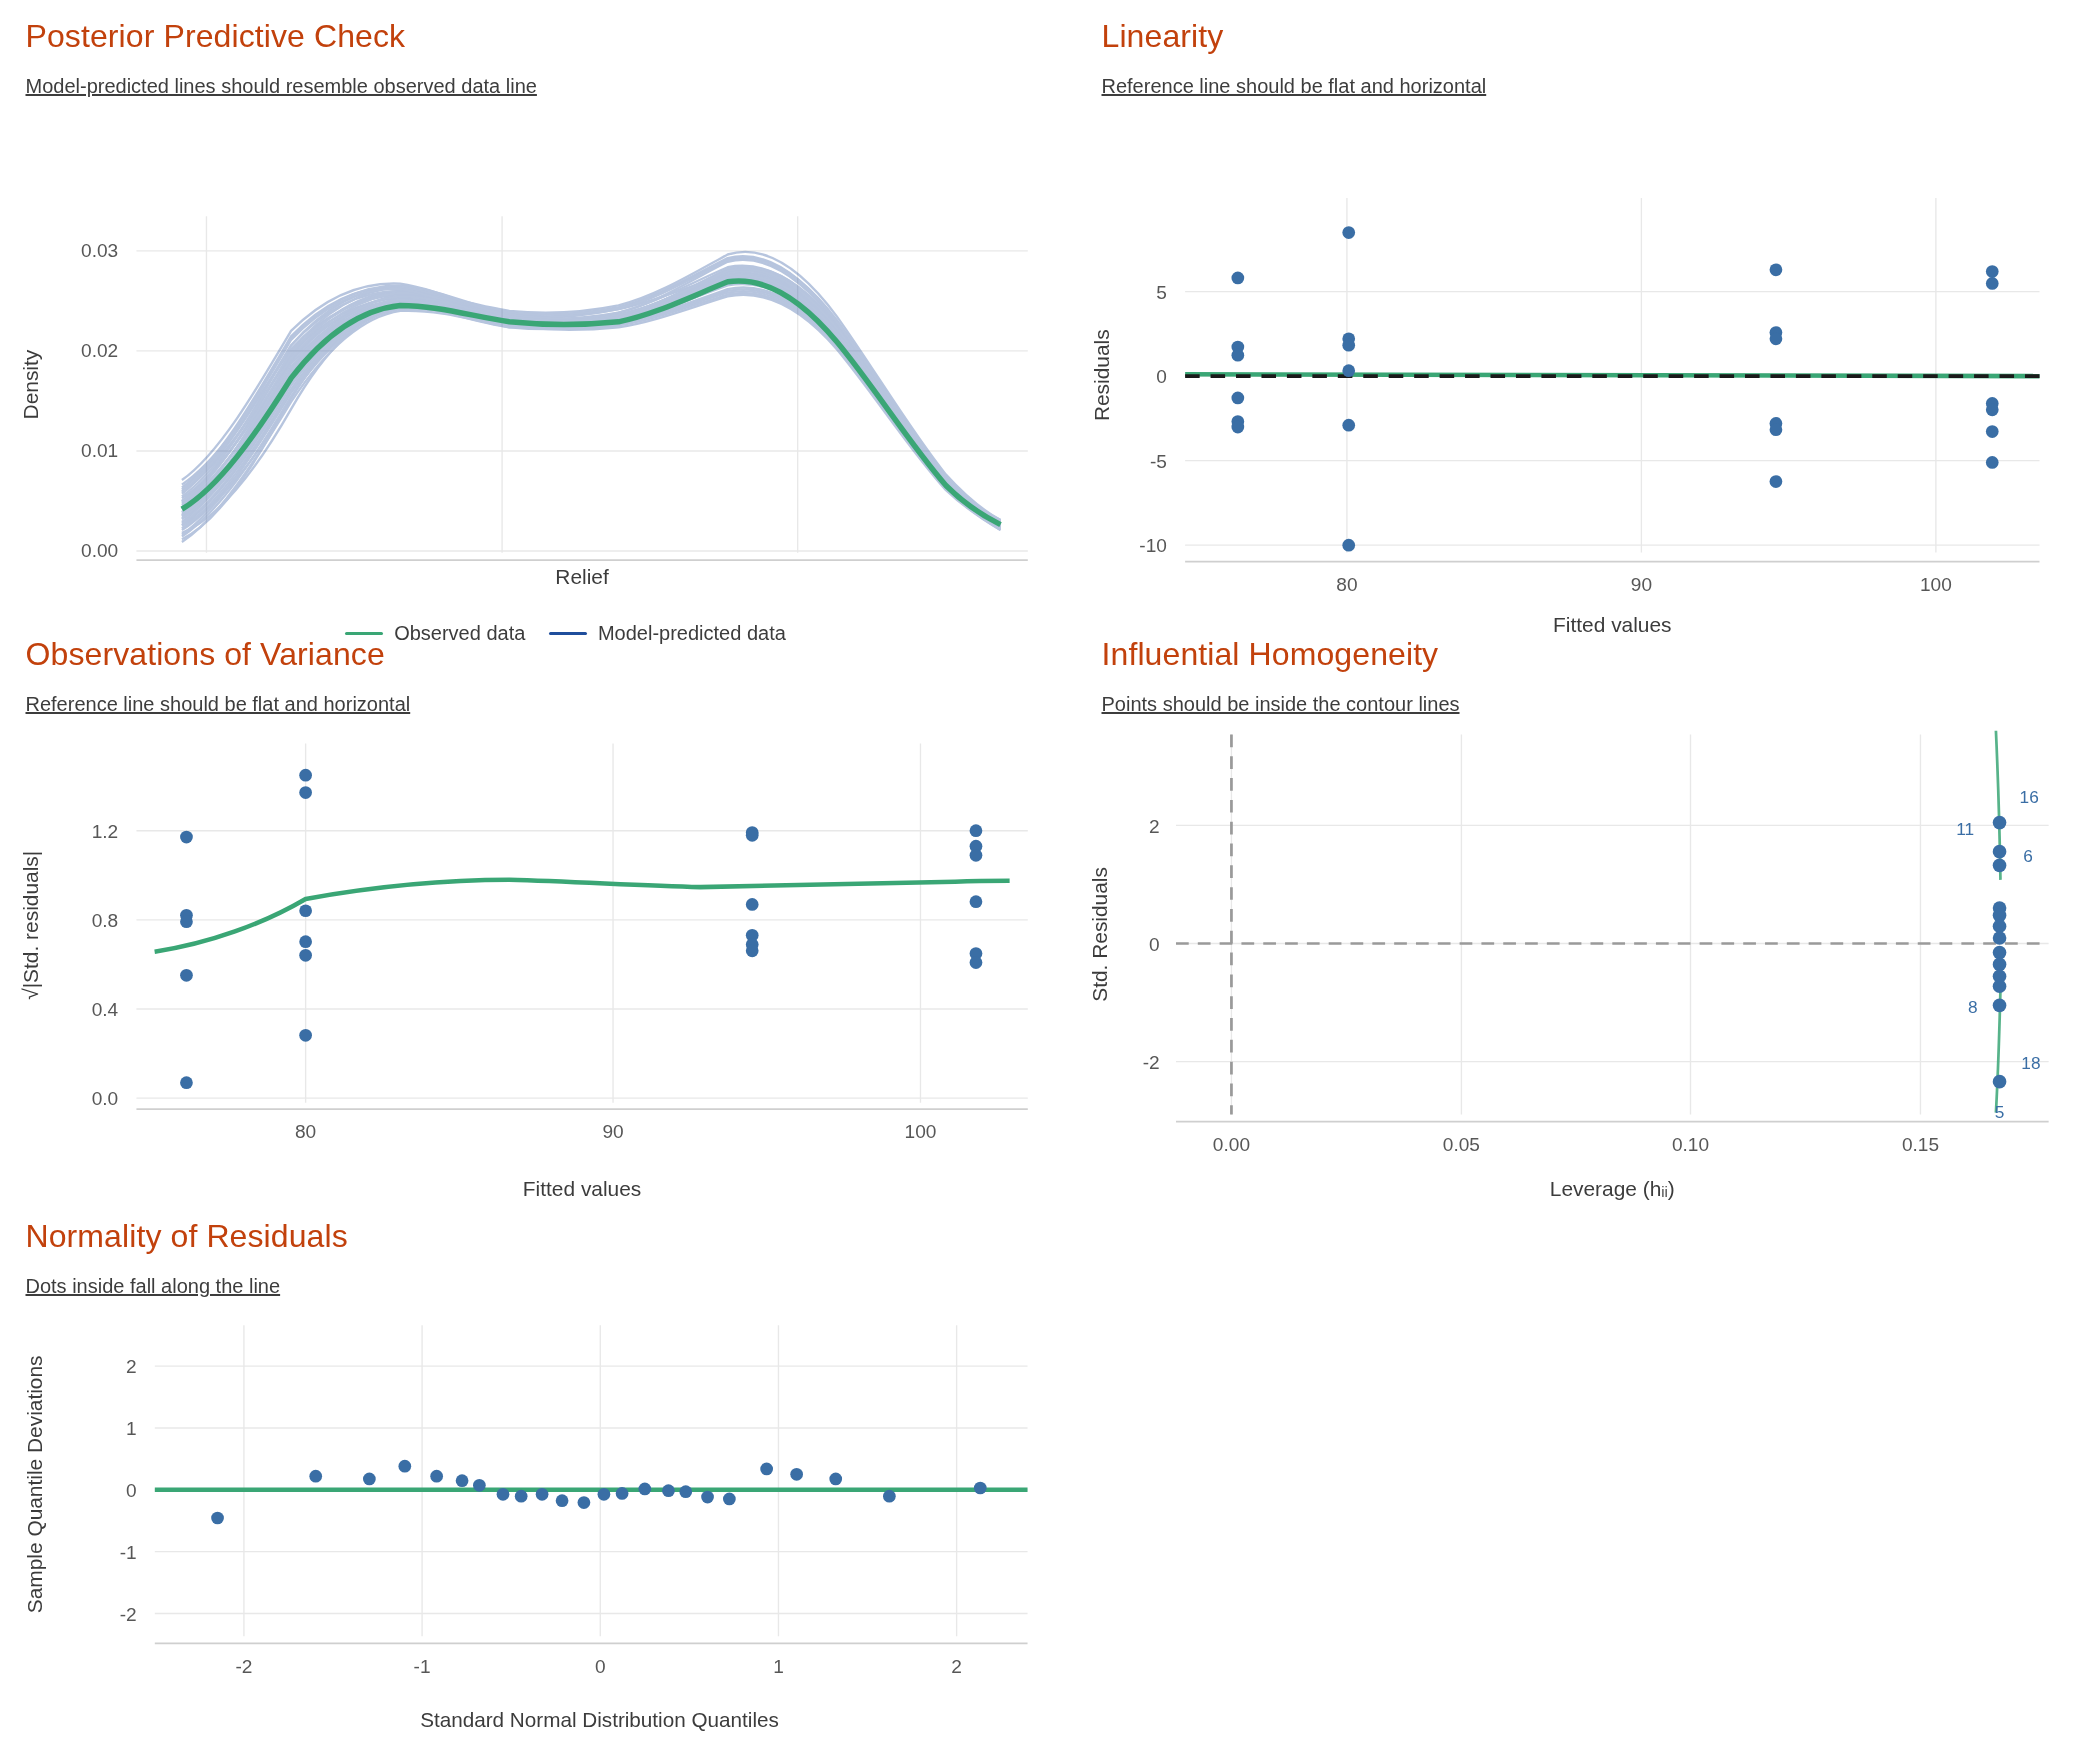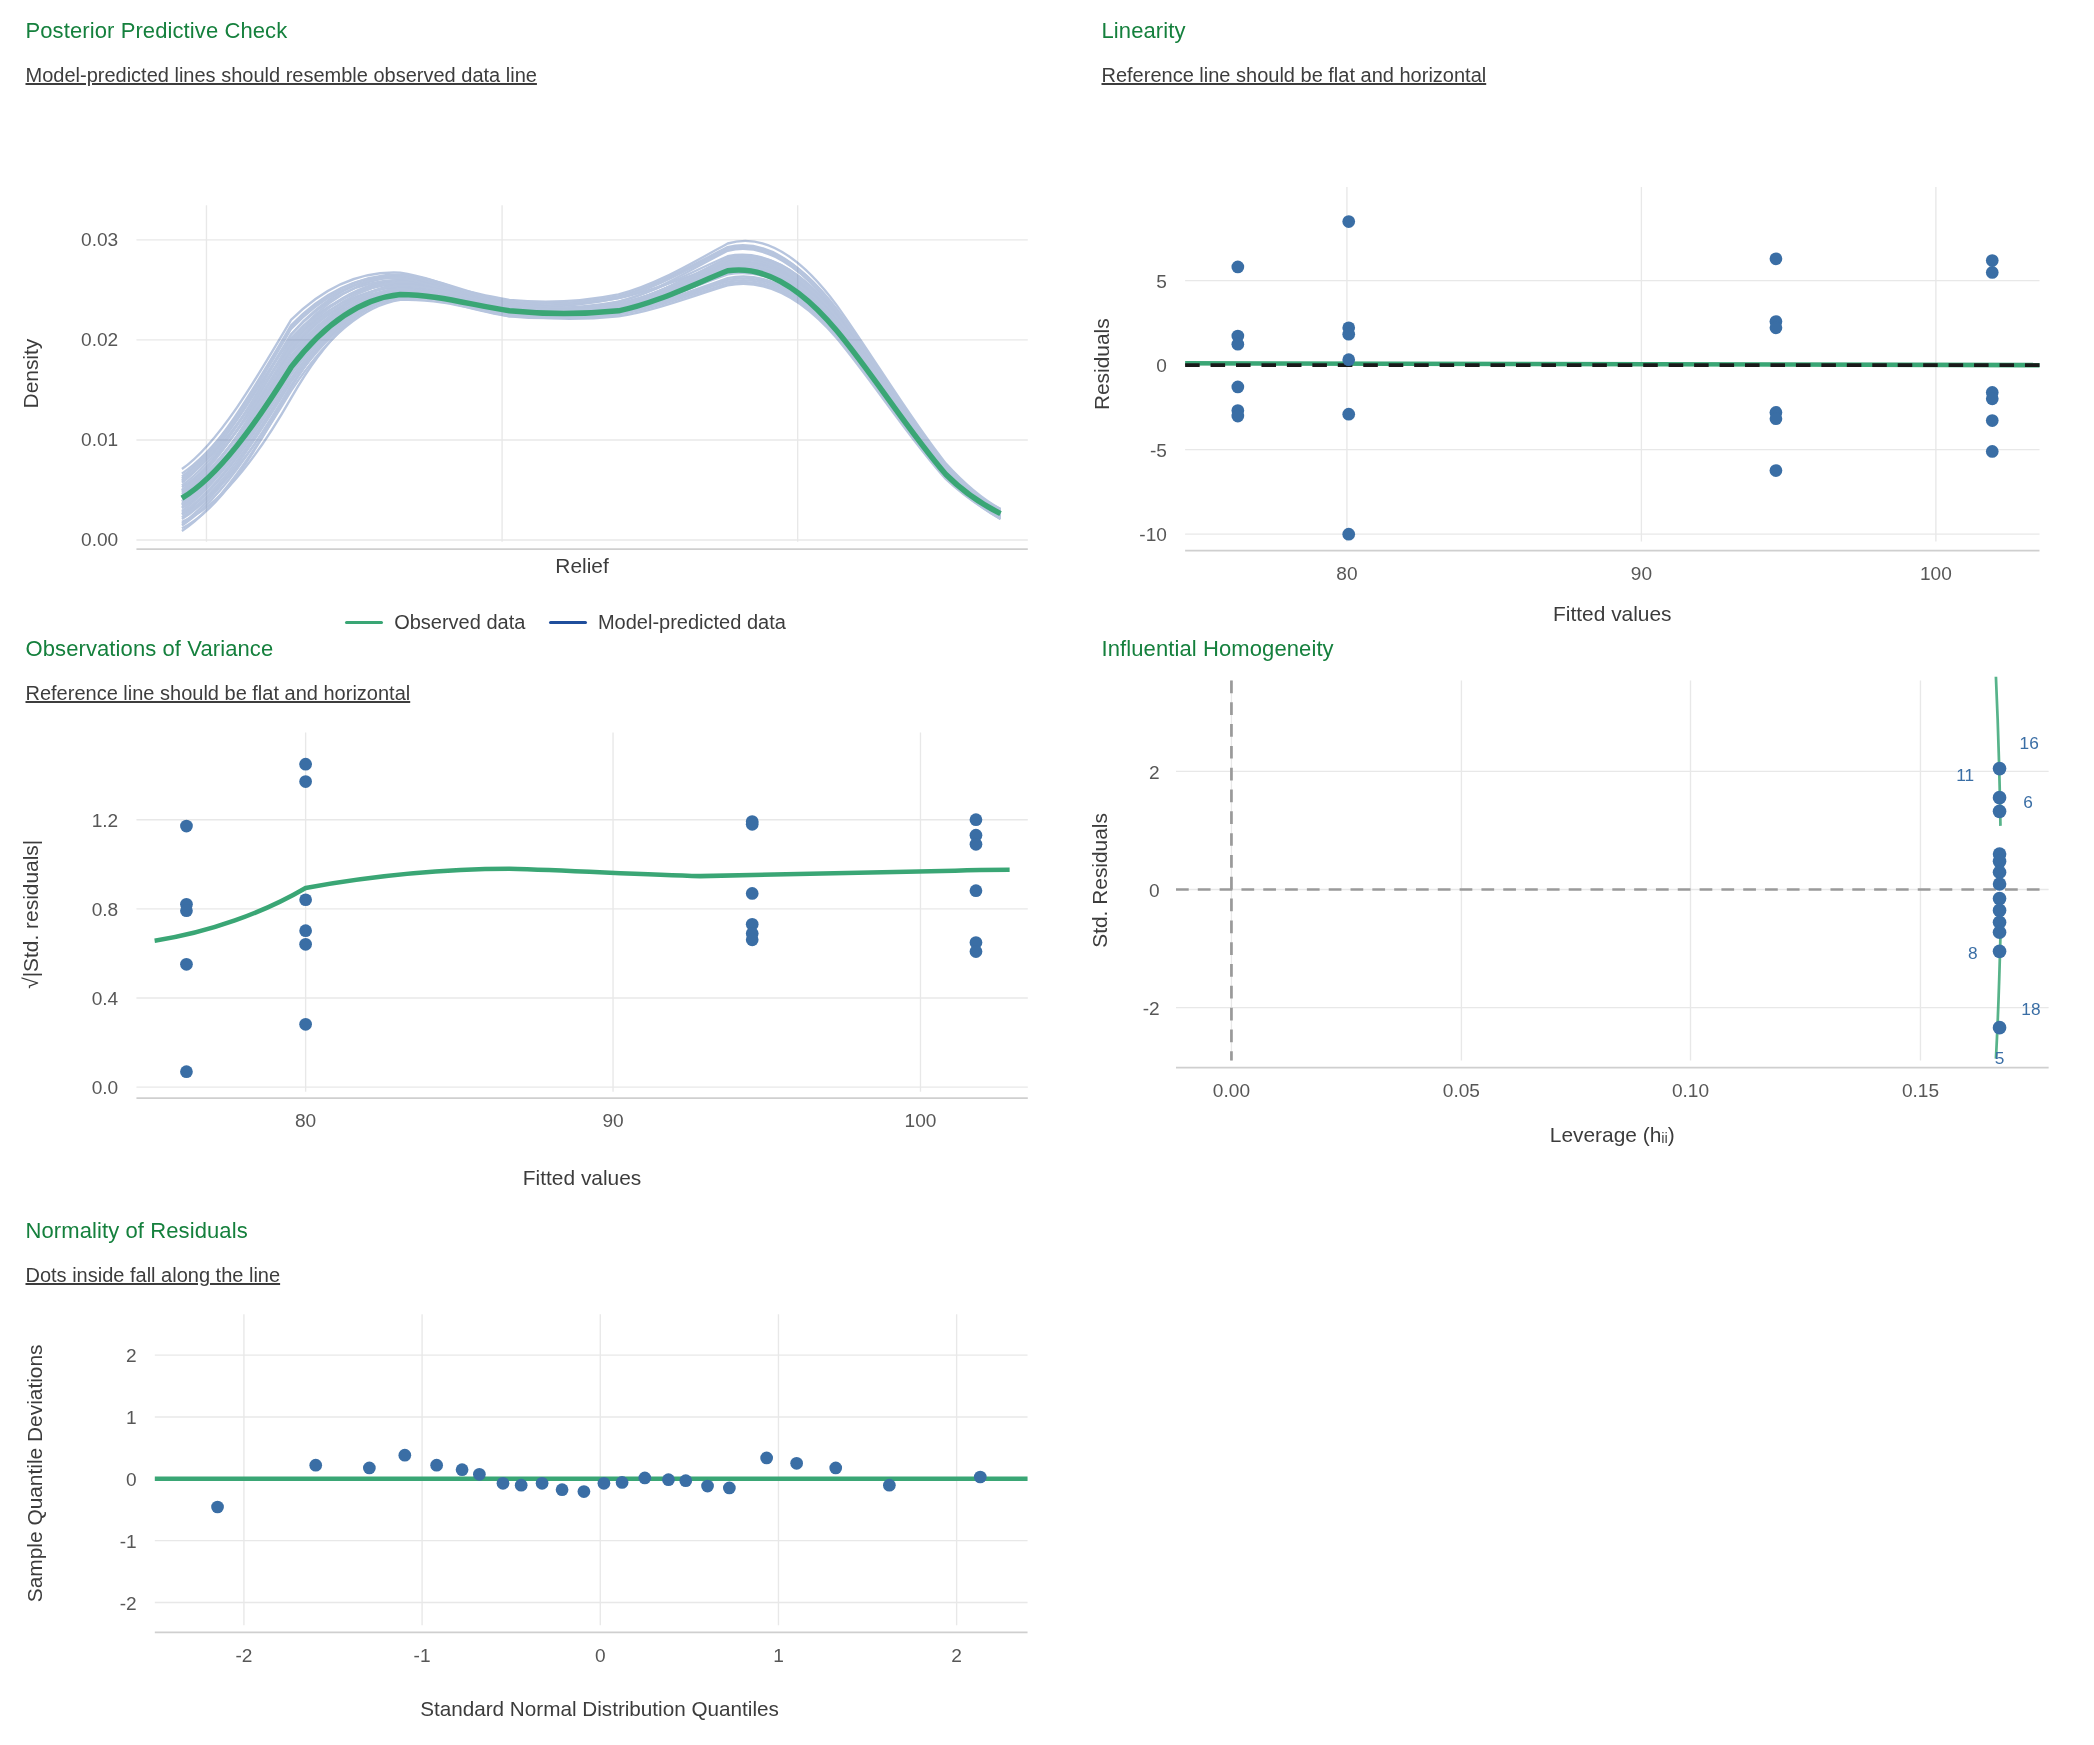--- a/index.html
+++ b/index.html
@@ -13,22 +13,22 @@
     overflow: hidden;
   }
   .grid {
     display: grid;
     grid-template-columns: 1076px 1018px;
     grid-template-rows: 618px 582px 545px;
     width: 2095px;
   }
   .panel { position: relative; }
   .panel-title {
-    font-size: 22px;
-    color: #15803d;
+    font-size: 32px;
+    color: #c2410c;
     padding: 18px 0 0 25.5px;
     letter-spacing: 0.1px;
   }
   .panel-sub {
     font-size: 20px;
     color: #3d3d3d;
     padding: 20px 0 0 25.5px;
     text-decoration: underline;
   }
   .plot-wrap { position: relative; }
@@ -261,20 +261,21 @@
         <text class="axis-title" x="42" y="230" text-anchor="middle" transform="rotate(-90 42 230)">√|Std. residuals|</text>
       </svg>
       <svg width="1046" height="40" viewBox="0 0 1150 44">
         <text class="axis-title" x="640" y="28" text-anchor="middle">Fitted values</text>
       </svg>
     </div>
   </div>
 
   <div class="panel">
     <div class="panel-title">Influential Homogeneity</div>
+    <div class="panel-sub">Points should be inside the contour lines</div>
     <div class="plot-wrap">
       <svg width="1009" height="455" viewBox="0 0 1110 500">
 
         <g>
           <line x1="110" y1="380" x2="1070" y2="380" stroke="#e8e8e8" stroke-width="1.5"></line>
           <line x1="110" y1="250" x2="1070" y2="250" stroke="#e8e8e8" stroke-width="1.5"></line>
           <line x1="110" y1="120" x2="1070" y2="120" stroke="#e8e8e8" stroke-width="1.5"></line>
           <line x1="171" y1="20" x2="171" y2="438" stroke="#e8e8e8" stroke-width="1.5"></line>
           <line x1="424" y1="20" x2="424" y2="438" stroke="#e8e8e8" stroke-width="1.5"></line>
           <line x1="676" y1="20" x2="676" y2="438" stroke="#e8e8e8" stroke-width="1.5"></line>

